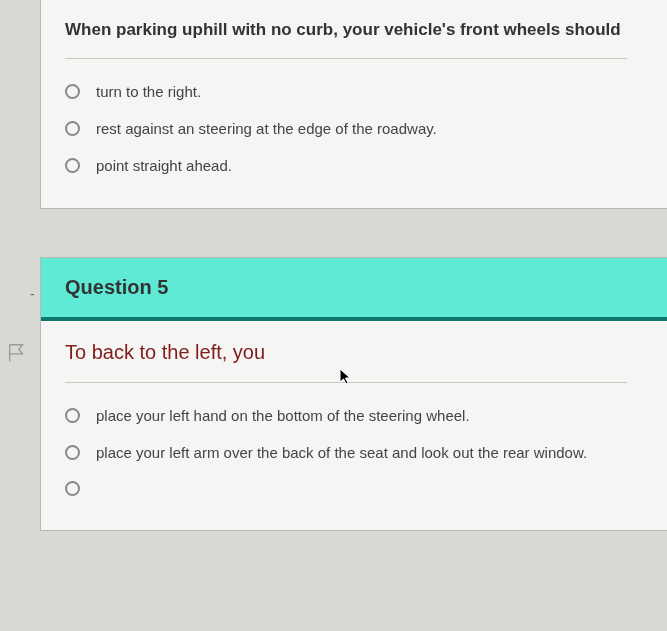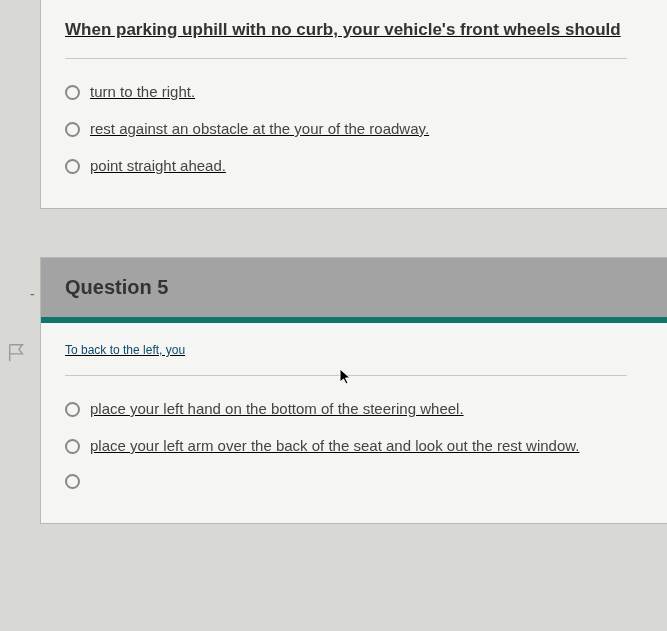--- a/index.html
+++ b/index.html
@@ -20,54 +20,53 @@
       border: 1px solid #b8b8b5;
       margin-left: 40px;
       margin-right: 0;
       border-right: none;
     }
     .question-card.first {
       margin-top: 0;
       border-top: none;
     }
     .question-header {
-      background: #a3a3a3;
-      border-bottom: 6px solid #0f766e;
+      background: #5eead4;
+      border-bottom: 4px solid #0f766e;
       padding: 18px 24px;
     }
     .question-title {
       font-size: 20px;
       font-weight: bold;
       color: #333;
     }
     .question-body {
       padding: 20px 40px 24px 24px;
-      text-decoration: underline;
     }
     .question-text {
       font-size: 17px;
       font-weight: bold;
       color: #333;
       margin-bottom: 18px;
     }
     .question-text.lighter {
       font-weight: normal;
-      color: #0c4a6e;
-      font-size: 12px;
+      color: #7f1d1d;
+      font-size: 20px;
     }
     .divider {
       border: none;
       border-top: 1px solid #c8c8c5;
       margin: 12px 0 14px 0;
     }
     .option-row {
       display: flex;
-      align-items: flex-end;
+      align-items: center;
       padding: 10px 0;
-      gap: 10px;
+      gap: 16px;
     }
     .radio {
       width: 15px;
       height: 15px;
       border: 2px solid #888;
       border-radius: 50%;
       flex-shrink: 0;
       background: transparent;
       cursor: pointer;
     }
@@ -114,21 +113,21 @@
 <div class="question-card first">
   <div class="question-body">
     <div class="question-text">When parking uphill with no curb, your vehicle's front wheels should</div>
     <hr class="divider">
     <div class="option-row">
       <span class="radio"></span>
       <span class="option-label">turn to the right.</span>
     </div>
     <div class="option-row">
       <span class="radio"></span>
-      <span class="option-label">rest against an obstacle at the your of the roadway.</span>
+      <span class="option-label">rest against an steering at the edge of the roadway.</span>
     </div>
     <div class="option-row">
       <span class="radio"></span>
       <span class="option-label">point straight ahead.</span>
     </div>
   </div>
 </div>
 
 <div class="dash">-</div>
 
@@ -146,21 +145,21 @@
   </div>
   <div class="question-body">
     <div class="question-text lighter">To back to the left, you</div>
     <hr class="divider">
     <div class="option-row">
       <span class="radio"></span>
       <span class="option-label">place your left hand on the bottom of the steering wheel.</span>
     </div>
     <div class="option-row">
       <span class="radio"></span>
-      <span class="option-label">place your left arm over the back of the seat and look out the rest window.</span>
+      <span class="option-label">place your left arm over the back of the seat and look out the rear window.</span>
     </div>
     <div class="option-row">
       <span class="radio"></span>
     </div>
   </div>
 </div>
 
 <div class="cursor">
   <svg viewBox="0 0 14 18" width="14" height="18">
     <path d="M1 1 L1 14 L4.5 11 L7 16 L9 15 L6.5 10 L11 10 Z" fill="#000" stroke="#fff" stroke-width="1"></path>

